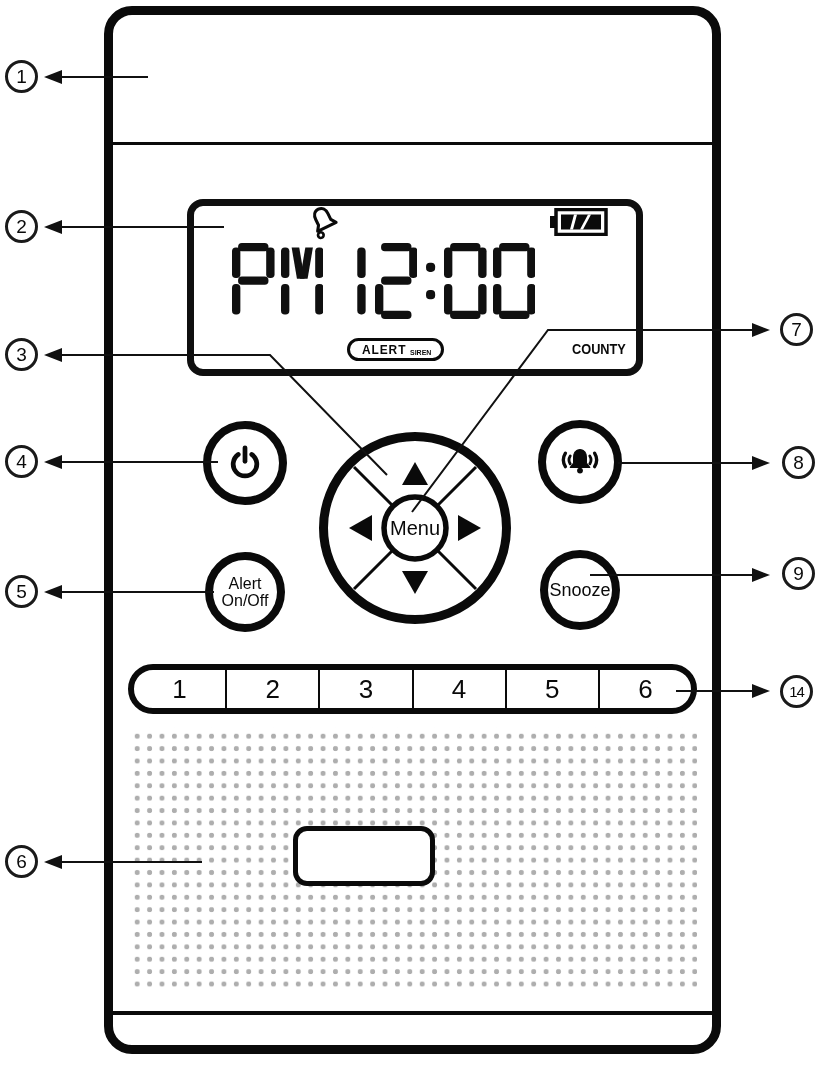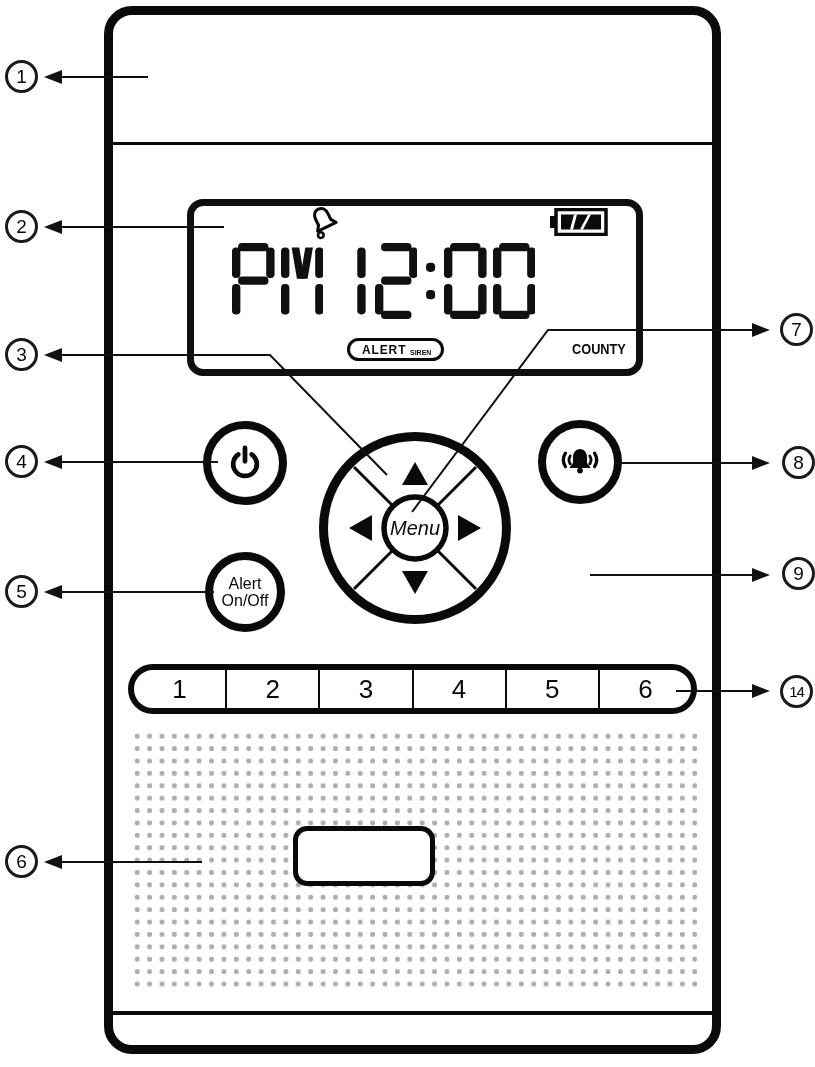--- a/index.html
+++ b/index.html
@@ -26,21 +26,21 @@
   
   .rbtn{border:8px solid #0a0a0a;border-radius:50%;background:#fff;display:flex;align-items:center;
         justify-content:center;text-align:center;box-sizing:border-box;}
   .power{left:203px;top:421px;width:84px;height:84px;}
   .alertonoff{left:205px;top:552px;width:80px;height:80px;flex-direction:column;font-size:16px;line-height:17px;}
   .alarmbtn{left:538px;top:420px;width:84px;height:84px;}
   .snooze{left:540px;top:550px;width:80px;height:80px;font-size:18px;}
 
   
   .navpad{left:317px;top:430px;width:196px;height:196px;}
-  .menu-label{left:383px;top:517px;width:64px;text-align:center;font-size:20px;font-style:italic;}
+  .menu-label{left:383px;top:517px;width:64px;text-align:center;font-size:20px;}
 
   
   .presets{left:128px;top:664px;width:557px;height:38px;border:6px solid #0a0a0a;border-radius:25px;
            display:flex;background:#fff;overflow:hidden;}
   .preset{flex:1;display:flex;align-items:center;justify-content:center;font-size:26px;border-right:2px solid #0a0a0a;}
   .preset:last-child{border-right:none;}
 
   
   .speaker{left:128px;top:727px;width:569px;height:265px;
      background-image:radial-gradient(circle,#aeaeae 2.3px,rgba(0,0,0,0) 2.9px);
@@ -164,20 +164,21 @@
     <svg width="50" height="34" viewBox="0 0 48 30">
       <path d="M24 3 C19.8 3 17.8 6.4 17.8 10.4 L17.8 16 L14.6 20.2 L33.4 20.2 L30.2 16 L30.2 10.4 C30.2 6.4 28.2 3 24 3 Z" fill="#0a0a0a" stroke="#0a0a0a" stroke-linejoin="round"></path>
       <circle cx="24" cy="23.2" r="2.8" fill="#0a0a0a"></circle>
       <path d="M10 6.5 Q6 13 10 19.5" fill="none" stroke="#0a0a0a" stroke-width="3.2" stroke-linecap="round"></path>
       <path d="M14.6 9.2 Q12.2 13 14.6 16.8" fill="none" stroke="#0a0a0a" stroke-width="2.7" stroke-linecap="round"></path>
       <path d="M38 6.5 Q42 13 38 19.5" fill="none" stroke="#0a0a0a" stroke-width="3.2" stroke-linecap="round"></path>
       <path d="M33.4 9.2 Q35.8 13 33.4 16.8" fill="none" stroke="#0a0a0a" stroke-width="2.7" stroke-linecap="round"></path>
     </svg>
   </div>
 
+  <div class="abs rbtn snooze">Snooze</div>
 
   <div class="abs presets">
     <div class="preset">1</div>
     <div class="preset">2</div>
     <div class="preset">3</div>
     <div class="preset">4</div>
     <div class="preset">5</div>
     <div class="preset">6</div>
   </div>
 

